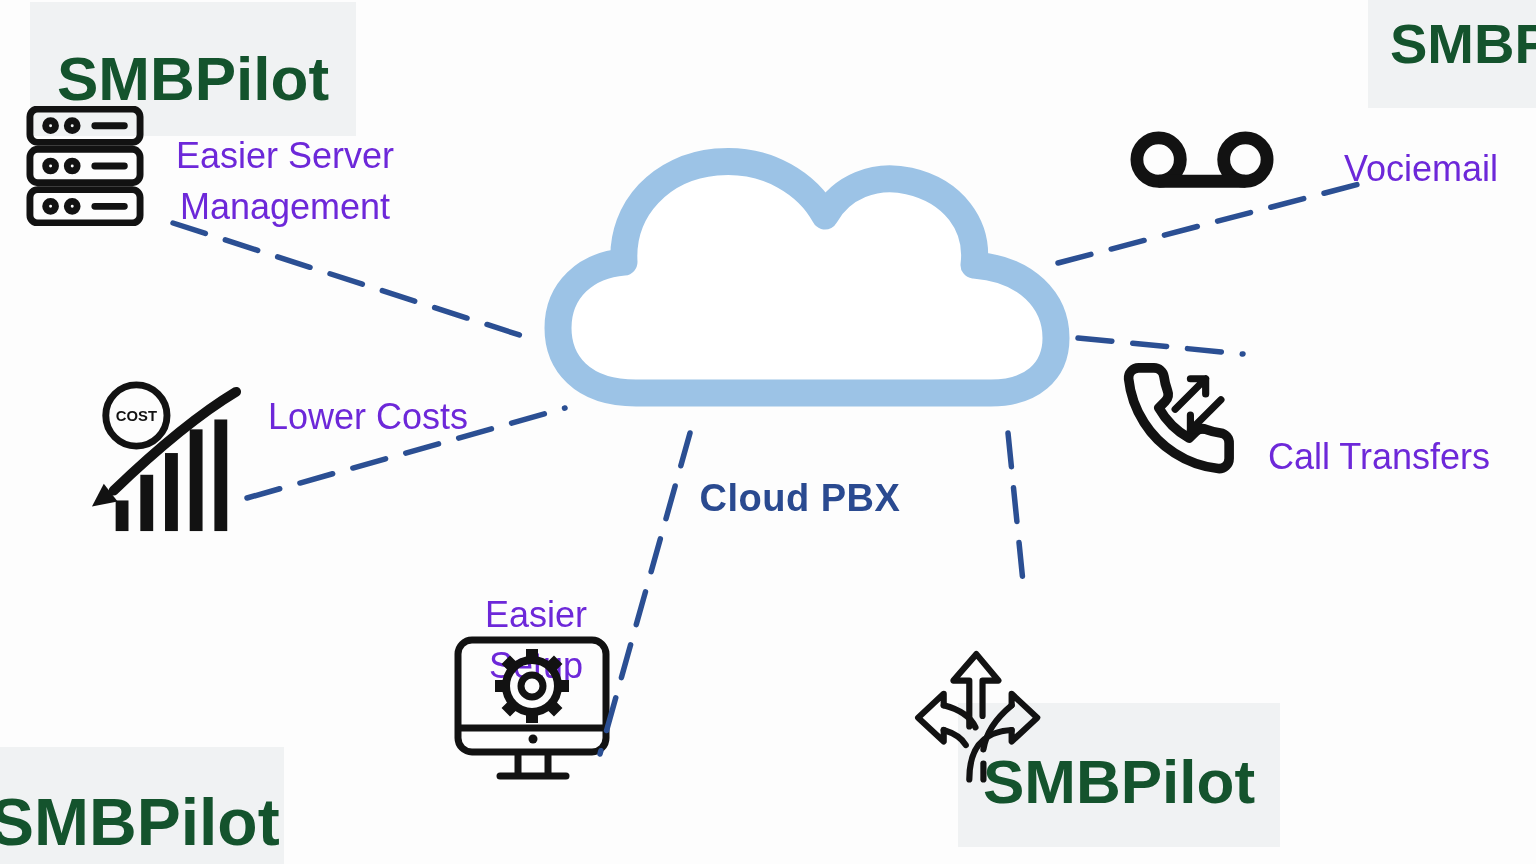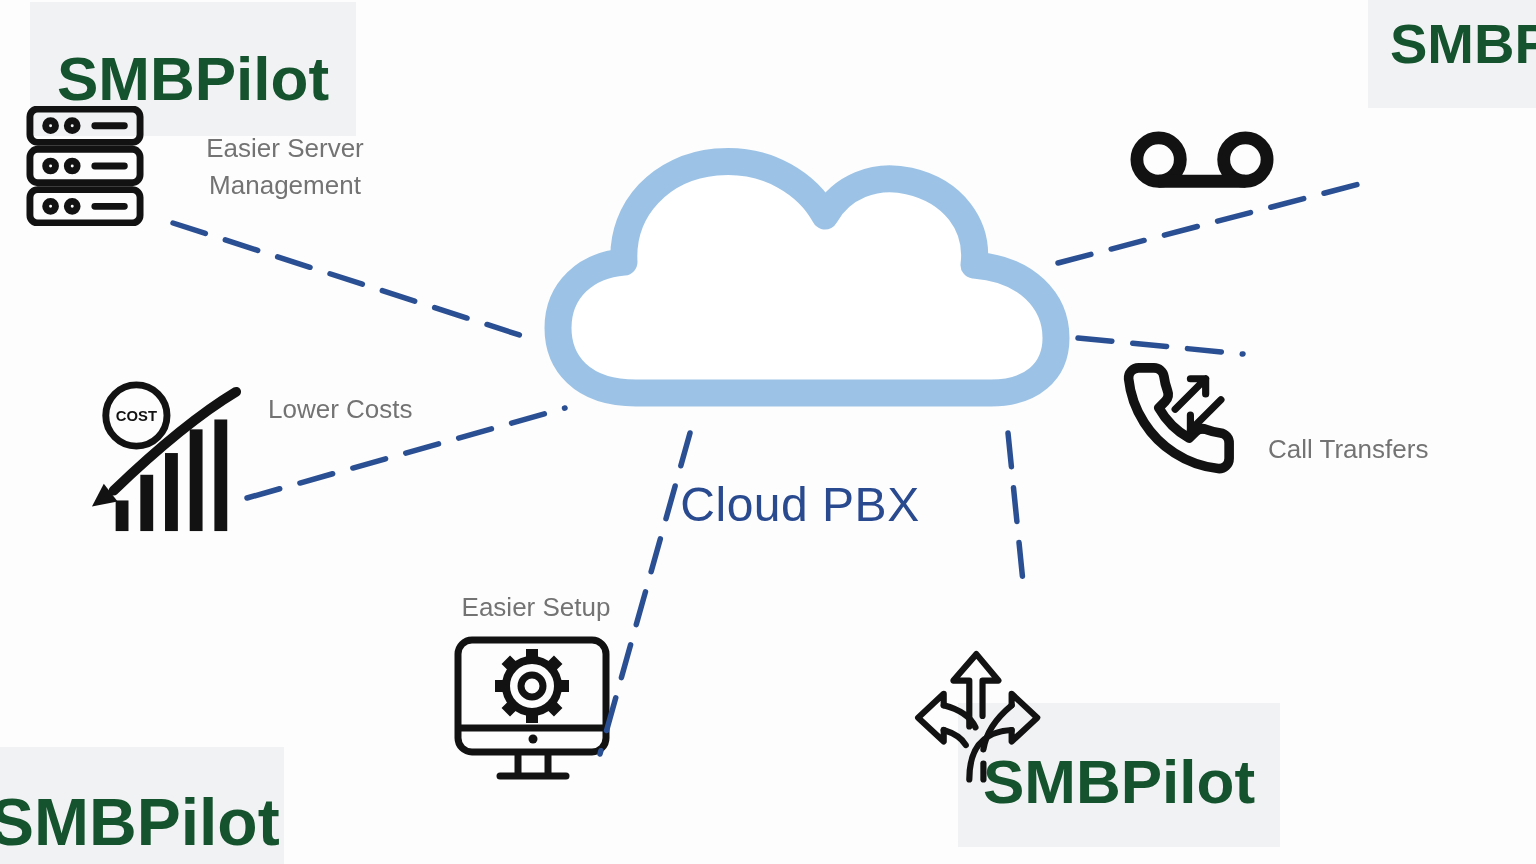--- a/index.html
+++ b/index.html
@@ -16,22 +16,22 @@
   .wm-tl { left: 30px; top: 2px; width: 326px; height: 134px; align-items: flex-start; justify-content: center; padding-top: 46px; }
   .wm-tl span { font-size: 62px; }
   .wm-tr { left: 1368px; top: 0; width: 168px; height: 108px; align-items: flex-start; justify-content: flex-start; padding: 16px 0 0 22px; }
   .wm-tr span { font-size: 56px; }
   .wm-bl { left: 0; top: 747px; width: 284px; height: 117px; align-items: flex-start; justify-content: flex-start; padding-top: 42px; }
   .wm-bl span { font-size: 66px; margin-left: -10px; }
   .wm-br { left: 958px; top: 703px; width: 322px; height: 144px; align-items: flex-start; justify-content: center; padding-top: 48px; }
   .wm-br span { font-size: 62px; }
 
   
-  .feature-label { position: absolute; color: #737373; font-size: 26px; line-height: 1.42; }
-  .center-label  { position: absolute; color: #2A4A90; font-size: 48px; font-weight: 400; letter-spacing: 0.5px; }
+  .feature-label { position: absolute; color: #6d28d9; font-size: 36px; line-height: 1.42; }
+  .center-label  { position: absolute; color: #2A4A90; font-size: 38px; font-weight: 700; letter-spacing: 0.5px; }
 
   .tc { text-align: center; }
 
   svg { display: block; }
 
   .lines { position: absolute; left: 0; top: 0; pointer-events: none; }
   .dash { stroke: #2B4F93; stroke-width: 5.5; stroke-linecap: round; stroke-dasharray: 34 21; fill: none; }
 
   .ink { stroke: #121212; fill: none; }
 </style>
@@ -138,20 +138,21 @@
   </svg>
   <div class="feature-label" style="left:1268px; top:391px;margin-top:40px;">Call Transfers</div>
 
   <svg class="abs" style="left:1128px; top:126px;" width="148" height="71" viewBox="0 0 150 72">
     <g class="ink" stroke-width="13">
       <circle cx="31" cy="34" r="22"></circle>
       <circle cx="119" cy="34" r="22"></circle>
       <path d="M31 56 H119"></path>
     </g>
   </svg>
+  <div class="feature-label" style="left:1344px; top:143px;">Vociemail</div>
 
   <svg class="lines" width="1536" height="864" viewBox="0 0 1536 864">
     <path class="dash" d="M173 223 L535 340"></path>
     <path class="dash" d="M247 498 L565 408"></path>
     <path class="dash" d="M690 433 L600 754"></path>
     <path class="dash" d="M1008 433 L1024 592"></path>
     <path class="dash" d="M1078 338 L1243 354"></path>
     <path class="dash" d="M1058 263 L1367 182"></path>
   </svg>
 

